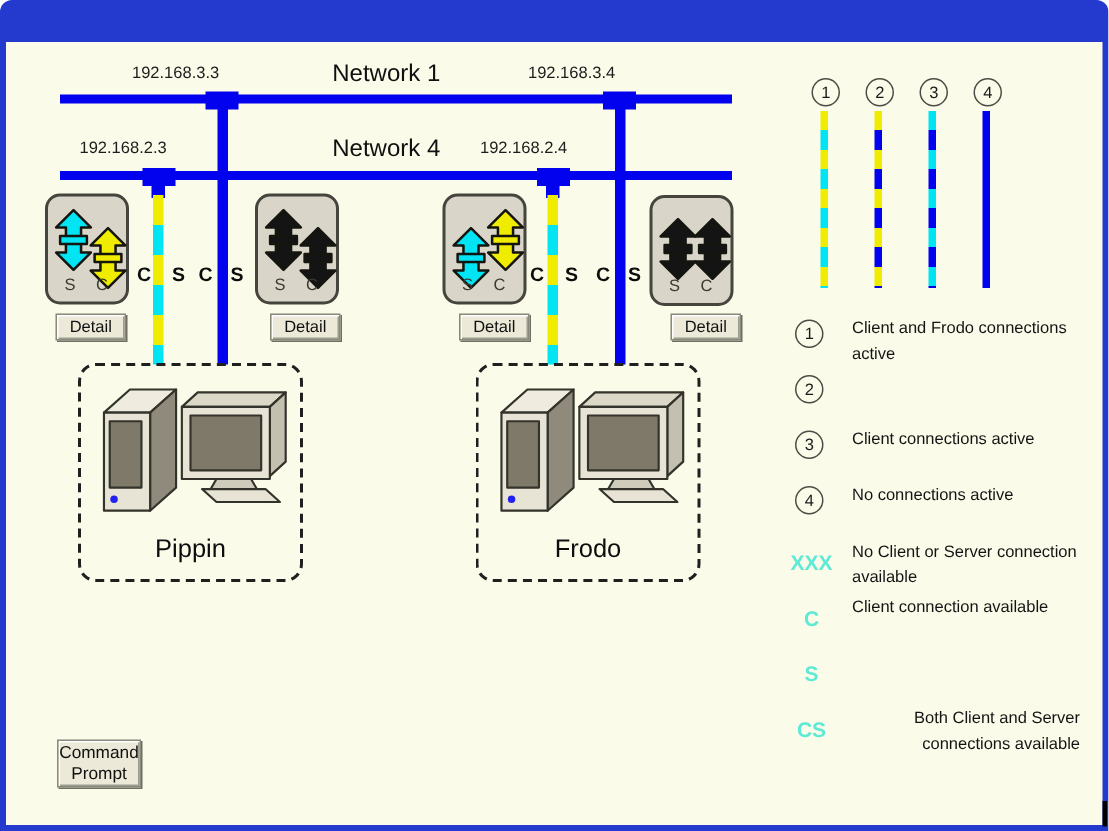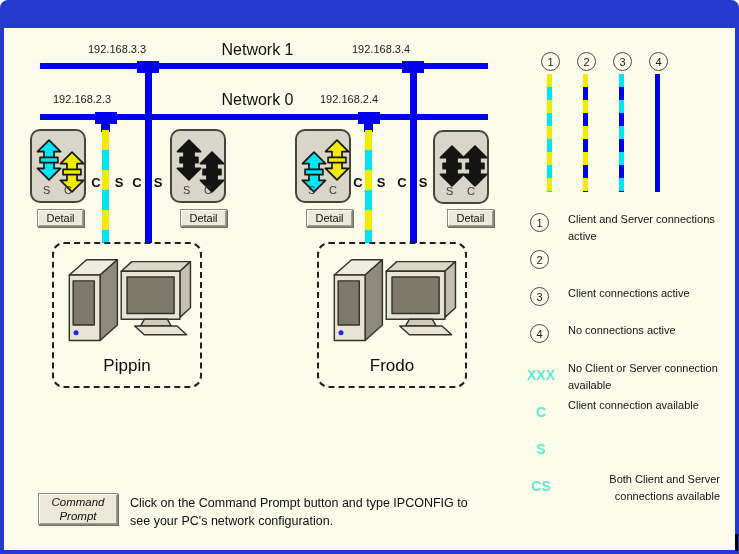--- a/index.html
+++ b/index.html
@@ -48,21 +48,21 @@
   .arrow.yellow path,.arrow.yellow rect{fill:var(--yellow);}
   .arrow.black path,.arrow.black rect{fill:#141414;}
   .sc{position:absolute;bottom:5px;font-size:11px;color:#3a3a32;}
   .sc.s{left:11px;} .sc.c{right:12px;}
   
   .btn3d{position:absolute;background:var(--button-bg);border:1px solid #8a8a7c;
     box-shadow:inset 1px 1px 0 #ffffff,inset -1px -1px 0 #9e9e90,1px 1px 0 #6e6e62;
     font-family:"Liberation Sans",sans-serif;font-size:11px;color:#101010;
     display:flex;align-items:center;justify-content:center;text-align:center;cursor:pointer;padding:0;}
   .detail-btn{width:47px;height:18px;top:209px;}
-  .cmd-btn{left:38px;top:493px;width:80px;height:32px;font-size:11.5px;line-height:14px;font-style:italic;}
+  .cmd-btn{left:38px;top:493px;width:56px;height:32px;font-size:11.5px;line-height:14px;}
   
   .marker{position:absolute;top:175px;font-weight:bold;font-size:13px;color:#0d0d0d;transform:translateX(-50%);}
   
   .pc-box{position:absolute;width:150px;height:146px;border:2px dashed #1f1f1f;border-radius:12px;box-sizing:border-box;}
   .pc-svg{position:absolute;left:3px;top:8px;}
   .pc-name{position:absolute;bottom:10px;left:0;width:100%;text-align:center;font-size:17px;color:#0d0d0d;}
   
   .legend-circle{position:absolute;width:17px;height:17px;border:1px solid #4c4c44;border-radius:50%;
     font-size:11px;color:#1a1a1a;display:flex;align-items:center;justify-content:center;background:transparent;}
   .legend-line{position:absolute;width:5px;height:118px;top:74px;}
@@ -83,21 +83,21 @@
 
   <div class="content"></div>
 
   <div class="net-label" style="top:41px;">Network 1</div>
   <div class="ip-label" style="left:88px;top:43px;">192.168.3.3</div>
   <div class="ip-label" style="left:352px;top:43px;">192.168.3.4</div>
   <div class="bus" style="top:63px;"></div>
   <div class="tap" style="left:137px;top:61px;"></div>
   <div class="tap" style="left:402px;top:61px;"></div>
 
-  <div class="net-label" style="top:91px;">Network 0</div>
+  <div class="net-label" style="top:91px;">Network 4</div>
   <div class="ip-label" style="left:53px;top:93px;">192.168.2.3</div>
   <div class="ip-label" style="left:320px;top:93px;">192.168.2.4</div>
   <div class="bus" style="top:114px;"></div>
   <div class="tap" style="left:95px;top:112px;"></div>
   <div class="tap" style="left:358px;top:112px;"></div>
 
   <div class="drop-blue" style="left:145px;top:66px;height:177px;"></div>
   <div class="drop-blue" style="left:410px;top:66px;height:177px;"></div>
   <div class="stub" style="left:101px;top:124px;"></div>
   <div class="stub" style="left:364px;top:124px;"></div>
@@ -210,32 +210,31 @@
   <div class="legend-circle" style="left:541px;top:52px;">1</div>
   <div class="legend-circle" style="left:577px;top:52px;">2</div>
   <div class="legend-circle" style="left:613px;top:52px;">3</div>
   <div class="legend-circle" style="left:649px;top:52px;">4</div>
   <div class="legend-line pat-yellow-cyan" style="left:547px;"></div>
   <div class="legend-line pat-yellow-blue" style="left:583px;"></div>
   <div class="legend-line pat-cyan-blue" style="left:619px;"></div>
   <div class="legend-line pat-solid-blue" style="left:655px;"></div>
 
   <div class="legend-circle" style="left:530px;top:213px;">1</div>
-  <div class="legend-text" style="top:211px;">Client and Server connections active</div>
+  <div class="legend-text" style="top:211px;">Client and Frodo connections active</div>
   <div class="legend-circle" style="left:530px;top:250px;">2</div>
   <div class="legend-circle" style="left:530px;top:287px;">3</div>
   <div class="legend-text" style="top:285px;">Client connections active</div>
   <div class="legend-circle" style="left:530px;top:324px;">4</div>
   <div class="legend-text" style="top:322px;">No connections active</div>
 
   <div class="legend-sym" style="top:367px;">XXX</div>
   <div class="legend-text" style="top:360px;">No Client or Server connection available</div>
   <div class="legend-sym" style="top:404px;">C</div>
   <div class="legend-text" style="top:397px;">Client connection available</div>
   <div class="legend-sym" style="top:441px;">S</div>
   <div class="legend-sym" style="top:478px;">CS</div>
   <div class="legend-text" style="top:471px;text-align:right;">Both Client and Server connections available</div>
 
   <button class="btn3d cmd-btn">Command Prompt</button>
-  <div class="instruction">Click on the Command Prompt button and type IPCONFIG to see your PC's network configuration.</div>
 
   <div class="artifact"></div>
 </div>
 
 </body></html>

